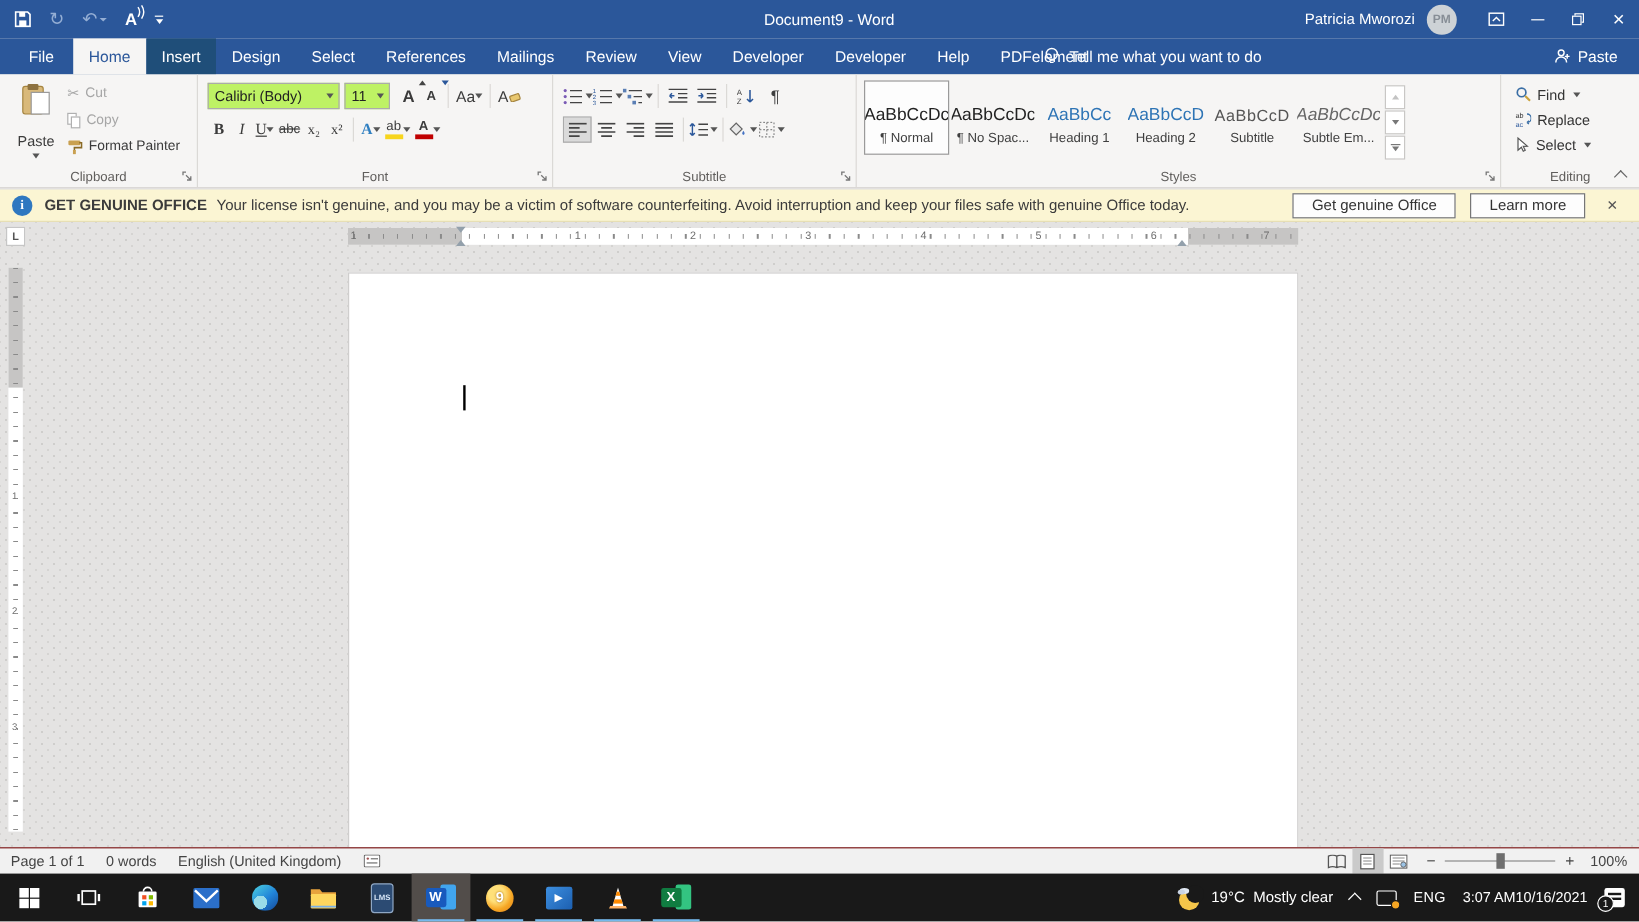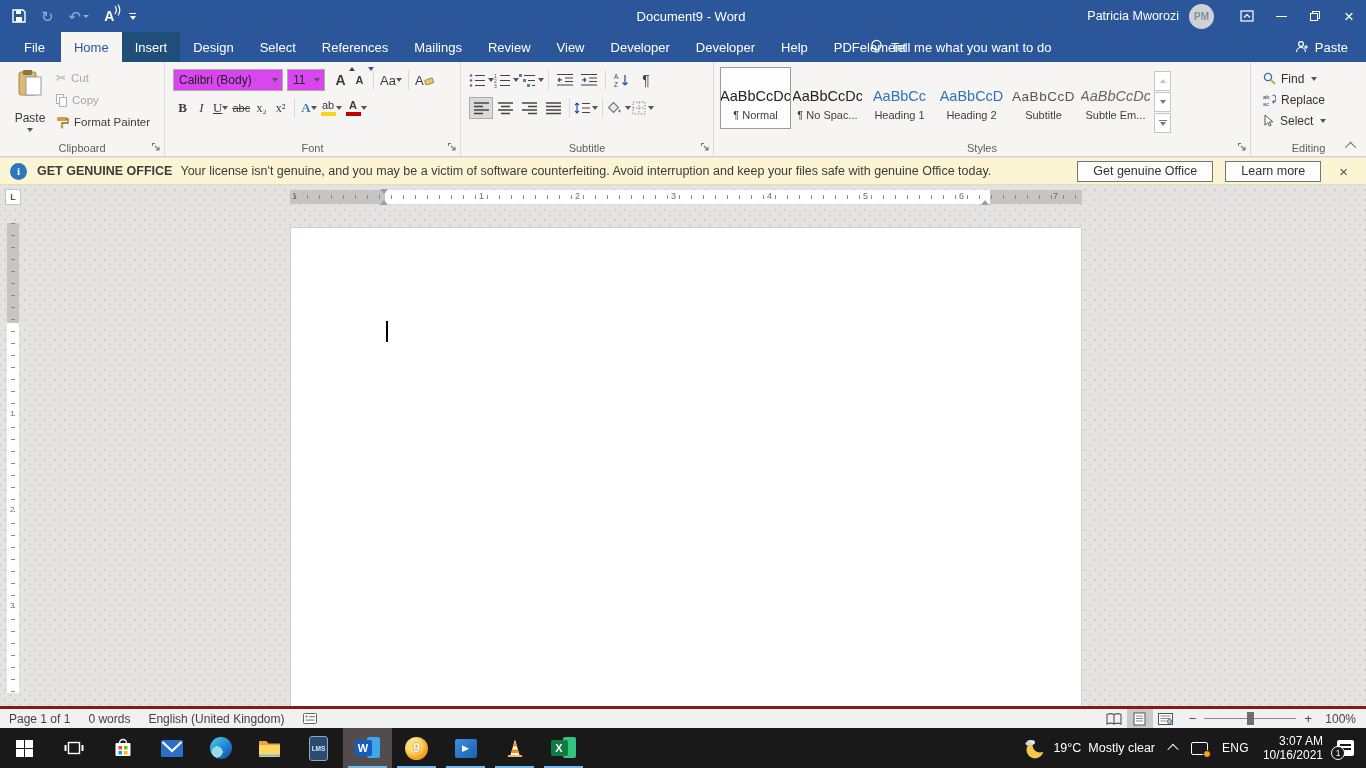--- a/index.html
+++ b/index.html
@@ -55,21 +55,21 @@
   .clip-row{display:flex;align-items:center;gap:5px;font-size:11.5px;color:#3b3b3b;height:18px}
   .clip-row.disabled{color:#a6a6a6}
   .scissors{font-size:12px}
   .copy-ic{position:relative;width:11px;height:13px}
   .copy-ic .p1{position:absolute;left:0;top:0;width:8px;height:10px;border:1px solid #b0b0b0;background:#fff}
   .copy-ic .p2{position:absolute;right:0;bottom:0;width:8px;height:10px;border:1px solid #b0b0b0;background:#fff}
 
   
   .g-font{width:296px;padding:6px 0 0 8px}
   .frow{display:flex;align-items:center;height:24px;margin-bottom:4px}
-  .combo{height:22px;background:#d946ef;border:1px solid #ababab;display:flex;align-items:center;font-size:12px;color:#222;padding-left:5px}
+  .combo{height:22px;background:#bef264;border:1px solid #ababab;display:flex;align-items:center;font-size:12px;color:#222;padding-left:5px}
   .combo .dd{margin:0 4px 0 auto}
   .combo.fname{width:110px}
   .combo.fsize{width:38px;margin-left:4px}
   .fbtn{min-width:19px;height:22px;display:flex;align-items:center;justify-content:center;font-size:13px;color:#3b3b3b;padding:0 2px}
   .vsep{width:1px;height:20px;background:#dbd9d6;margin:0 4px}
   .grow-a{position:relative;font-size:14px;font-weight:bold}
   .grow-a .tick{position:absolute;top:-2px;right:-5px;width:0;height:0;border-left:3px solid transparent;border-right:3px solid transparent;border-bottom:4px solid #444}
   .shrink-a{position:relative;font-size:11px;font-weight:bold}
   .shrink-a .tick{position:absolute;top:-2px;right:-5px;width:0;height:0;border-left:3px solid transparent;border-right:3px solid transparent;border-top:4px solid #2b579a}
   .b-bold{font-weight:bold;font-family:"Liberation Serif",serif}
@@ -138,21 +138,21 @@
   .ind-right{left:691px;bottom:-1px;width:0;height:0;border-left:4.5px solid transparent;border-right:4.5px solid transparent;border-bottom:5px solid #93a0ab}
   .vruler{position:absolute;left:7px;top:38px;width:12px;height:470px;background:#fff}
   .vruler .mgt{position:absolute;left:0;right:0;top:0;height:100px;background:#c6c5c4}
   .vruler .vticks{position:absolute;top:0;bottom:0;left:4px;width:4px;background-image:repeating-linear-gradient(to bottom,#8a8a8a 0 1px,transparent 1px 12px)}
   .vr-num{position:absolute;left:3px;font-size:8px;color:#6d6d6d;top:calc(186px + var(--i)*96px);background:#fff}
   .page{position:absolute;left:290px;top:42px;width:792px;height:480px;background:#fff;border:1px solid #cfcecd}
   .caret{position:absolute;left:95px;top:93px;width:1.5px;height:21px;background:#000;animation:blink 1.1s step-end infinite}
   @keyframes blink{50%{opacity:0}}
 
   
-  .statusbar{position:absolute;left:0;right:0;bottom:40px;height:22px;background:#f1f1f1;border-top:3px solid #7f1d1d;display:flex;align-items:center;font-size:12px;color:#444}
+  .statusbar{position:absolute;left:0;right:0;bottom:40px;height:22px;background:#f1f1f1;border-top:1px solid #7f1d1d;display:flex;align-items:center;font-size:12px;color:#444}
   .sb-item{padding:0 9px;height:100%;display:flex;align-items:center;gap:5px}
   .sb-right{margin-left:auto;display:flex;align-items:center;height:100%}
   .viewbtn{width:26px;height:100%;display:flex;align-items:center;justify-content:center}
   .viewbtn.active{background:#cacaca}
   .zoomctl{display:flex;align-items:center;gap:8px;padding:0 10px}
   .ztrack{position:relative;width:92px;height:1px;background:#8a8a8a}
   .zthumb{position:absolute;left:43px;top:-6px;width:7px;height:13px;background:#6e6e6e}
   .zsign{font-size:13px;color:#444}
   .zpct{width:36px;text-align:right}
 
@@ -170,21 +170,21 @@
   .pdf9-ic{width:23px;height:23px;border-radius:50%;background:radial-gradient(circle at 38% 35%,#ffe07a 0 32%,#f6a623 62%,#df7f1e);display:flex;align-items:center;justify-content:center;font-size:12px;font-weight:bold;color:#fff;text-shadow:0 0 2px #9c5a00}
   .play-ic{width:22px;height:19px;background:linear-gradient(135deg,#3d8fe0,#1c5fb0);border-radius:2px;display:flex;align-items:center;justify-content:center;font-size:9px;color:#fff}
   .edge-ic{width:22px;height:22px;border-radius:50%;background:radial-gradient(circle at 32% 68%,#9adbe8 0 26%,transparent 27%),linear-gradient(140deg,#45c5e0 10%,#2183d8 55%,#174f9e 95%)}
   .tray{margin-left:auto;display:flex;align-items:center}
   .tray-item{height:100%;display:flex;align-items:center;padding:0 7px;gap:6px}
   .weather-txt{font-size:12.5px;display:flex;gap:7px;align-items:center}
   .chev-up{width:8px;height:8px;border-left:1.5px solid #fff;border-top:1.5px solid #fff;transform:rotate(45deg) translate(1px,1px)}
   .mon-ic{position:relative;width:17px;height:13px;border:1.5px solid #fff;border-radius:2px}
   .mon-ic .dot{position:absolute;right:-4px;bottom:-4px;width:8px;height:8px;border-radius:50%;background:#f6a623;border:1.5px solid #191919}
   .eng{font-size:12px;letter-spacing:.3px}
-  .clockbox{display:flex;flex-direction:column;align-items:flex-end;font-size:12px;line-height:14px}
+  .clockbox{display:flex;flex-direction:row;align-items:flex-end;font-size:12px;line-height:14px}
   .notif-ic{position:relative;width:17px;height:16px}
   .notif-ic .sq{position:absolute;inset:0;background:#fff;border-radius:2px}
   .notif-ic .l1,.notif-ic .l2{position:absolute;left:3px;right:3px;height:1.5px;background:#191919}
   .notif-ic .l1{top:4px}.notif-ic .l2{top:8px}
   .notif-ic .badge{position:absolute;left:-6px;bottom:-4px;width:14px;height:14px;border-radius:50%;background:#191919;border:1px solid #fff;color:#fff;font-size:8.5px;display:flex;align-items:center;justify-content:center}
   svg{display:block}
 </style>
 </head>
 <body>
 

